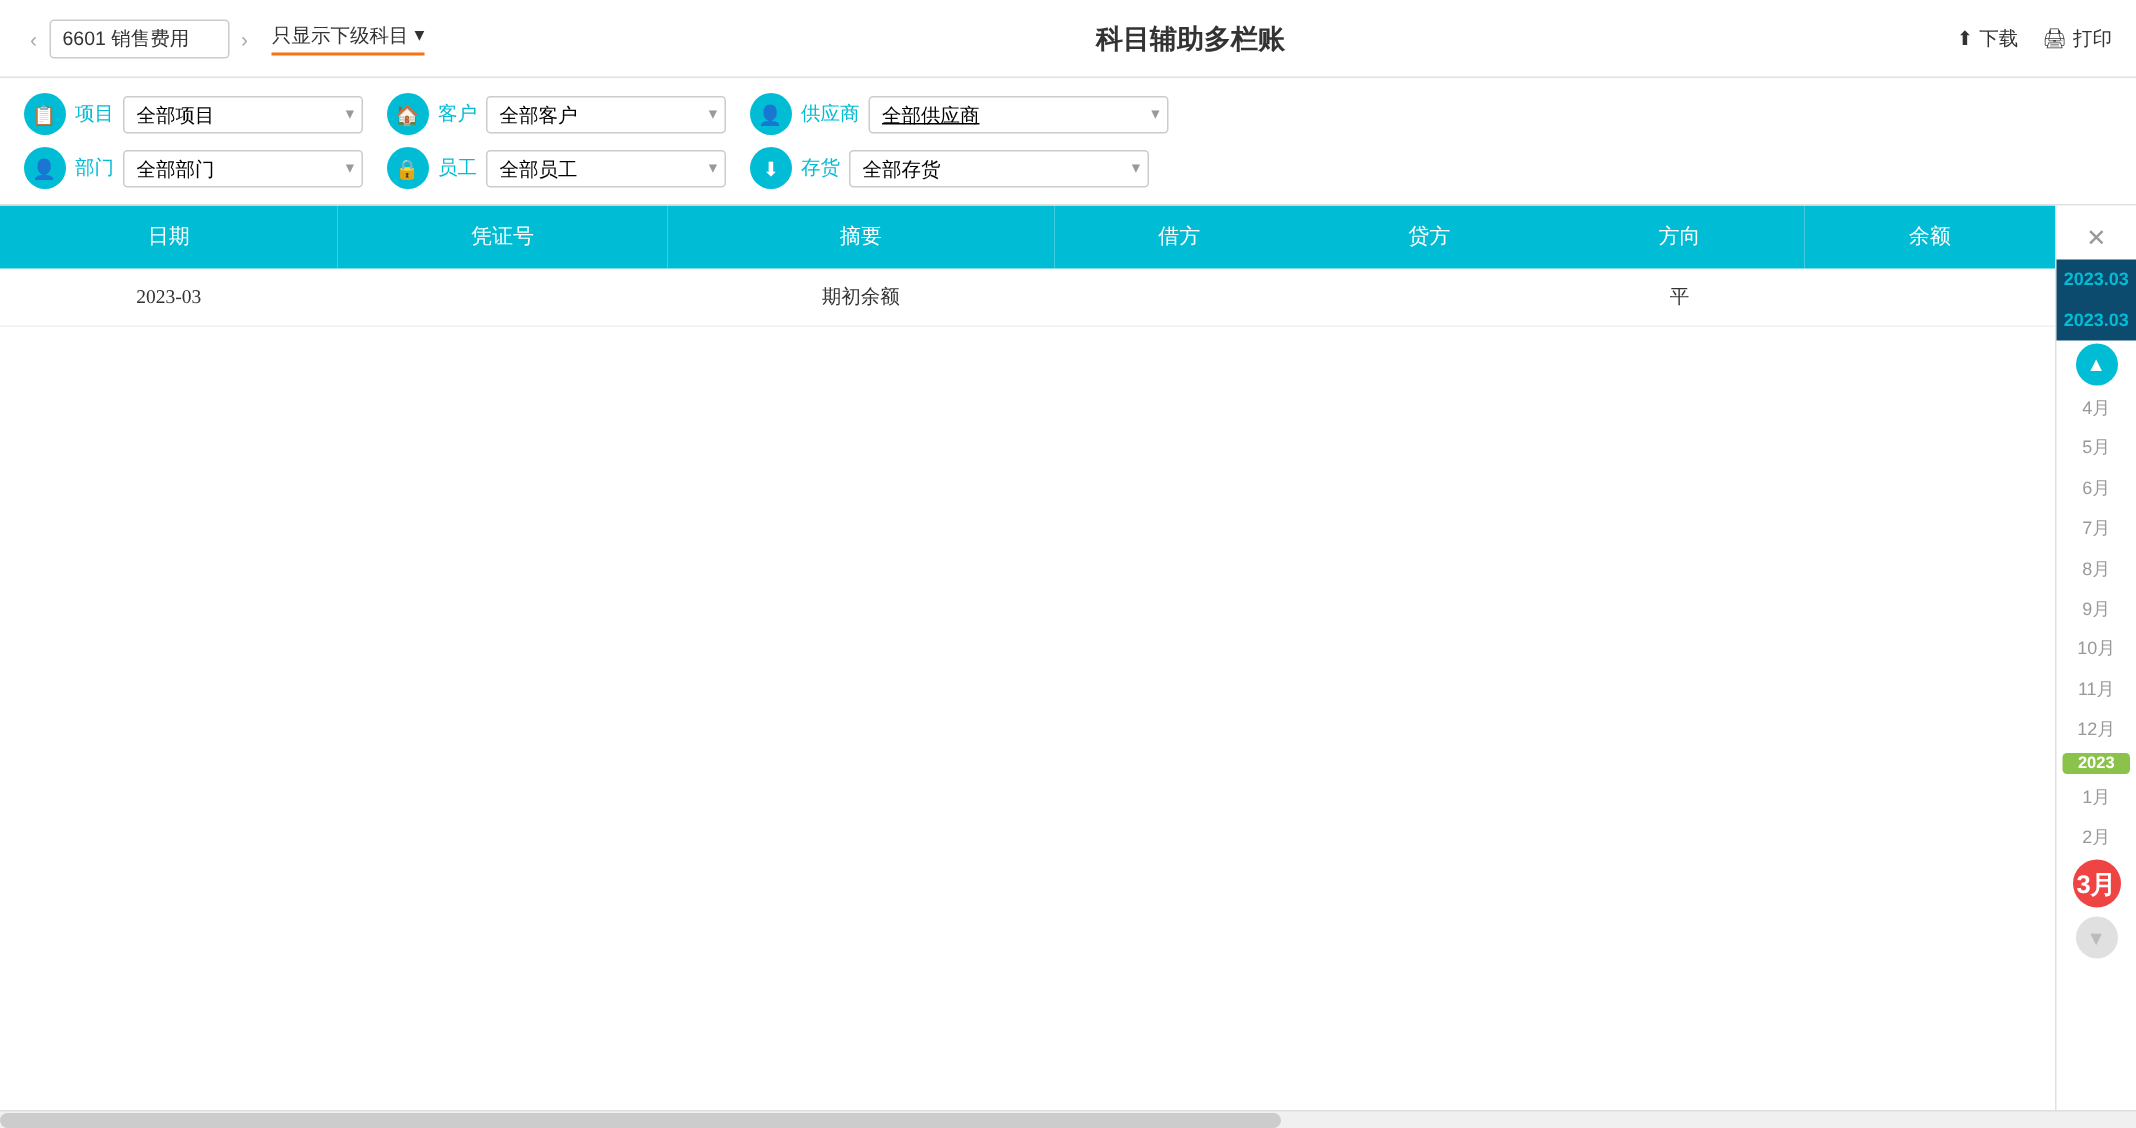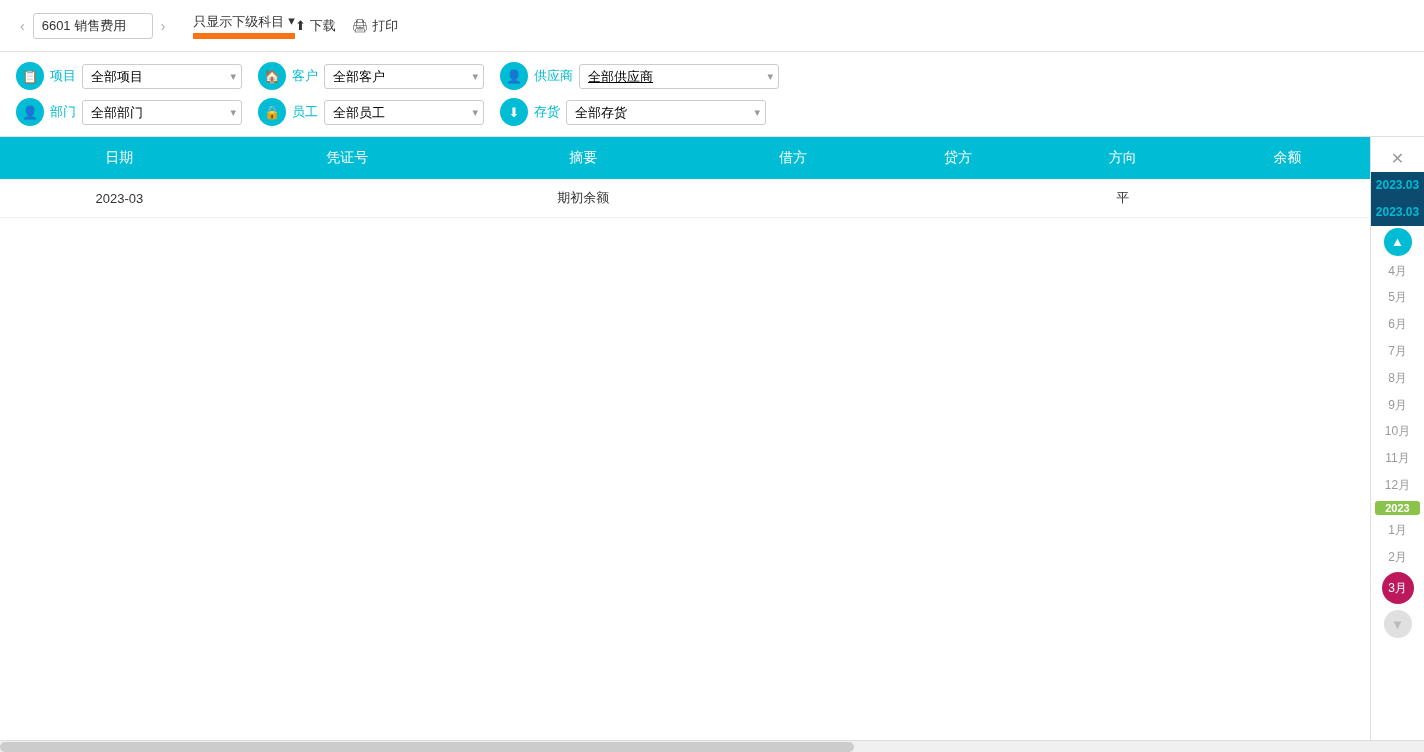--- a/index.html
+++ b/index.html
@@ -46,24 +46,24 @@
       border-radius: 3px;
       padding: 3px 8px;
       min-width: 120px;
       font-size: 13px;
       color: #333;
       background: #fff;
     }
     .show-sub-dropdown {
       display: flex;
       gap: 4px;
-      border-bottom: 6px solid #f97316;
+      border-bottom: 2px solid #f97316;
       padding-bottom: 2px;
       cursor: pointer;
-      margin-left: 20px;
+      margin-left: 8px;
     }
     .show-sub-dropdown span {
       color: #333;
       font-size: 13px;
     }
     .page-title {
       flex: 1;
       text-align: center;
       font-size: 18px;
       font-weight: bold;
@@ -163,20 +163,21 @@
     }
     .ledger-table thead th {
       padding: 12px 8px;
       text-align: center;
       font-weight: normal;
       font-size: 14px;
       border: none;
     }
     .ledger-table tbody tr {
       border-bottom: 1px solid #f0f0f0;
+      font-family: Liberation Serif, serif;
     }
     .ledger-table tbody td {
       padding: 10px 8px;
       text-align: center;
       font-size: 13px;
       color: #333;
     }
     
     .bottom-scrollbar {
       height: 12px;
@@ -257,20 +258,21 @@
   <div class="top-bar">
     <div class="nav-left">
       <button class="nav-arrow">‹</button>
       <div class="account-code-box">6601 销售费用</div>
       <button class="nav-arrow">›</button>
       <div class="show-sub-dropdown">
         <span>只显示下级科目</span>
         <span>▾</span>
       </div>
     </div>
+    <div class="page-title">科目辅助多栏账</div>
     <div class="top-actions">
       <button class="top-action-btn">
         <span>⬆</span>
         <span>下载</span>
       </button>
       <button class="top-action-btn">
         <span>🖨</span>
         <span>打印</span>
       </button>
     </div>
@@ -379,21 +381,21 @@
       <div class="sidebar-month-item">6月</div>
       <div class="sidebar-month-item">7月</div>
       <div class="sidebar-month-item">8月</div>
       <div class="sidebar-month-item">9月</div>
       <div class="sidebar-month-item">10月</div>
       <div class="sidebar-month-item">11月</div>
       <div class="sidebar-month-item">12月</div>
       <div class="year-badge">2023</div>
       <div class="sidebar-month-item">1月</div>
       <div class="sidebar-month-item">2月</div>
-      <div style="background: #be185d; color: white; border-radius: 50%; width: 32px; height: 32px; display: flex; align-items: center; justify-content: center; cursor: pointer; margin: 2px auto; font-size: 12px; font-weight: normal;">3月</div>
+      <div style="background: #ef4444; color: white; border-radius: 50%; width: 32px; height: 32px; display: flex; align-items: center; justify-content: center; cursor: pointer; margin: 2px auto; font-size: 17px; font-weight: bold;">3月</div>
       <div style="width: 28px; height: 28px; border-radius: 50%; background: #e0e0e0; display: flex; align-items: center; justify-content: center; cursor: pointer; margin: 4px auto; color: #bbb;">▼</div>
     </div>
   </div>
 
   <div class="bottom-scrollbar">
     <div class="scrollbar-track">
       <div class="scrollbar-thumb"></div>
     </div>
   </div>
 </div>

